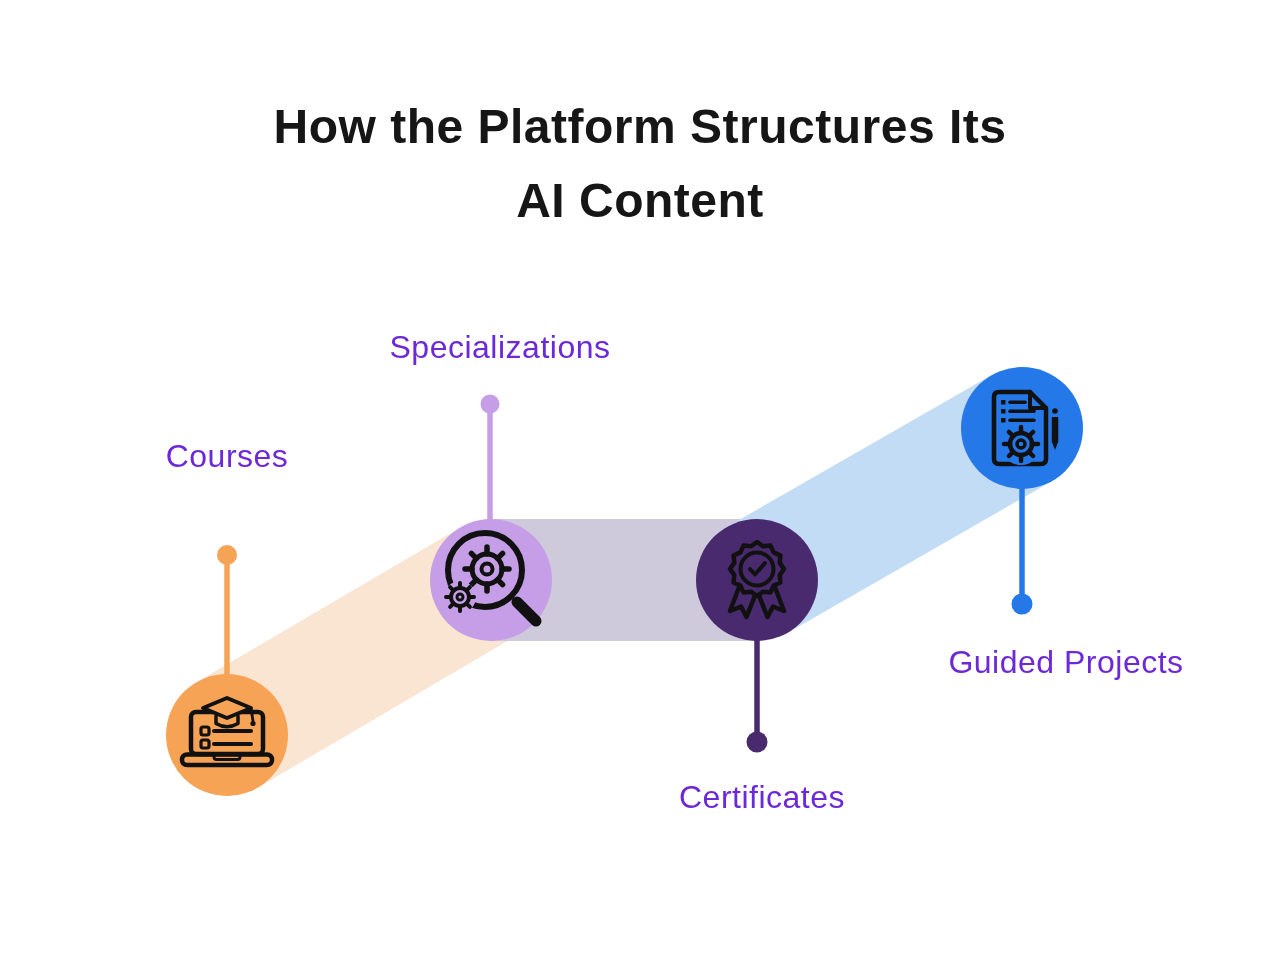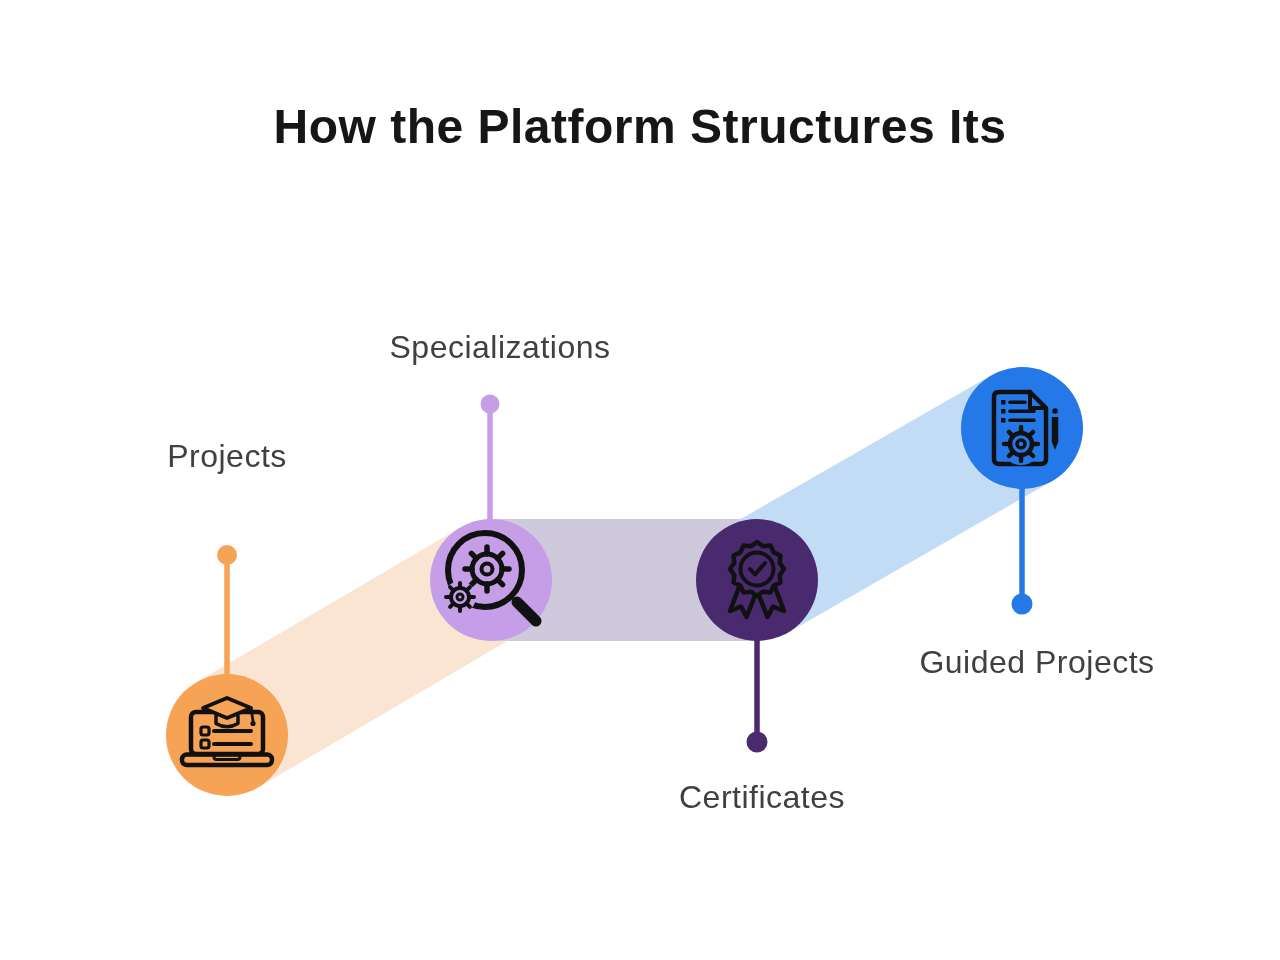--- a/index.html
+++ b/index.html
@@ -7,30 +7,31 @@
     position:relative;width:1280px;height:960px;background:#ffffff;overflow:hidden;
     font-family:"Liberation Sans","DejaVu Sans",sans-serif;
   }
   .title{
     position:absolute;left:0;top:90px;width:1280px;text-align:center;
     font-size:48px;line-height:74px;font-weight:700;color:#161616;letter-spacing:.5px;
   }
   .diagram{position:absolute;left:0;top:0;width:1280px;height:960px;}
   .stage-label{
     position:absolute;transform:translateX(-50%);text-align:center;
-    font-size:32px;line-height:44px;font-weight:400;color:#404040;letter-spacing:.5px;white-space:nowrap;
+    font-size:32px;line-height:44px;font-weight:400;color:#6d28d9;letter-spacing:.5px;white-space:nowrap;
   }
 </style>
 </head>
 <body>
 
 <div class="canvas">
 
   <div class="title">
     <div>How the Platform Structures Its</div>
+    <div>AI Content</div>
   </div>
 
   <svg class="diagram" viewBox="0 0 1280 960">
 
     <g>
       <line x1="227" y1="735" x2="491" y2="580" stroke-width="122" stroke="#FAE5D3"></line>
       <rect x="491" y="519" width="266" height="122" fill="#CFC9DC"></rect>
       <line x1="757" y1="580" x2="1022" y2="428" stroke-width="122" stroke="#C2DCF6"></line>
     </g>
 
@@ -108,28 +109,28 @@
         <circle r="11" stroke-width="4.5"></circle>
         <circle r="4" stroke-width="3.5"></circle>
       </g>
       <circle cx="33" cy="-17" r="2.8" fill="#111" stroke="none"></circle>
       <line x1="33" y1="-11" x2="33" y2="13" stroke-width="6.5" stroke-linecap="butt"></line>
       <path d="M 29.5,13 L 36.5,13 L 33,22 Z" fill="#111" stroke="none"></path>
     </g>
   </svg>
 
   <div class="stage-label" style="left:227px;top:434px">
-    <div>Projects</div>
+    <div>Courses</div>
   </div>
 
   <div class="stage-label" style="left:500px;top:325px">
     <div>Specializations</div>
   </div>
 
   <div class="stage-label" style="left:762px;top:775px">
     <div>Certificates</div>
   </div>
 
-  <div class="stage-label" style="left:1037px;top:640px">
+  <div class="stage-label" style="left:1066px;top:640px">
     <div>Guided Projects</div>
   </div>
 
 </div>
 
 </body></html>

